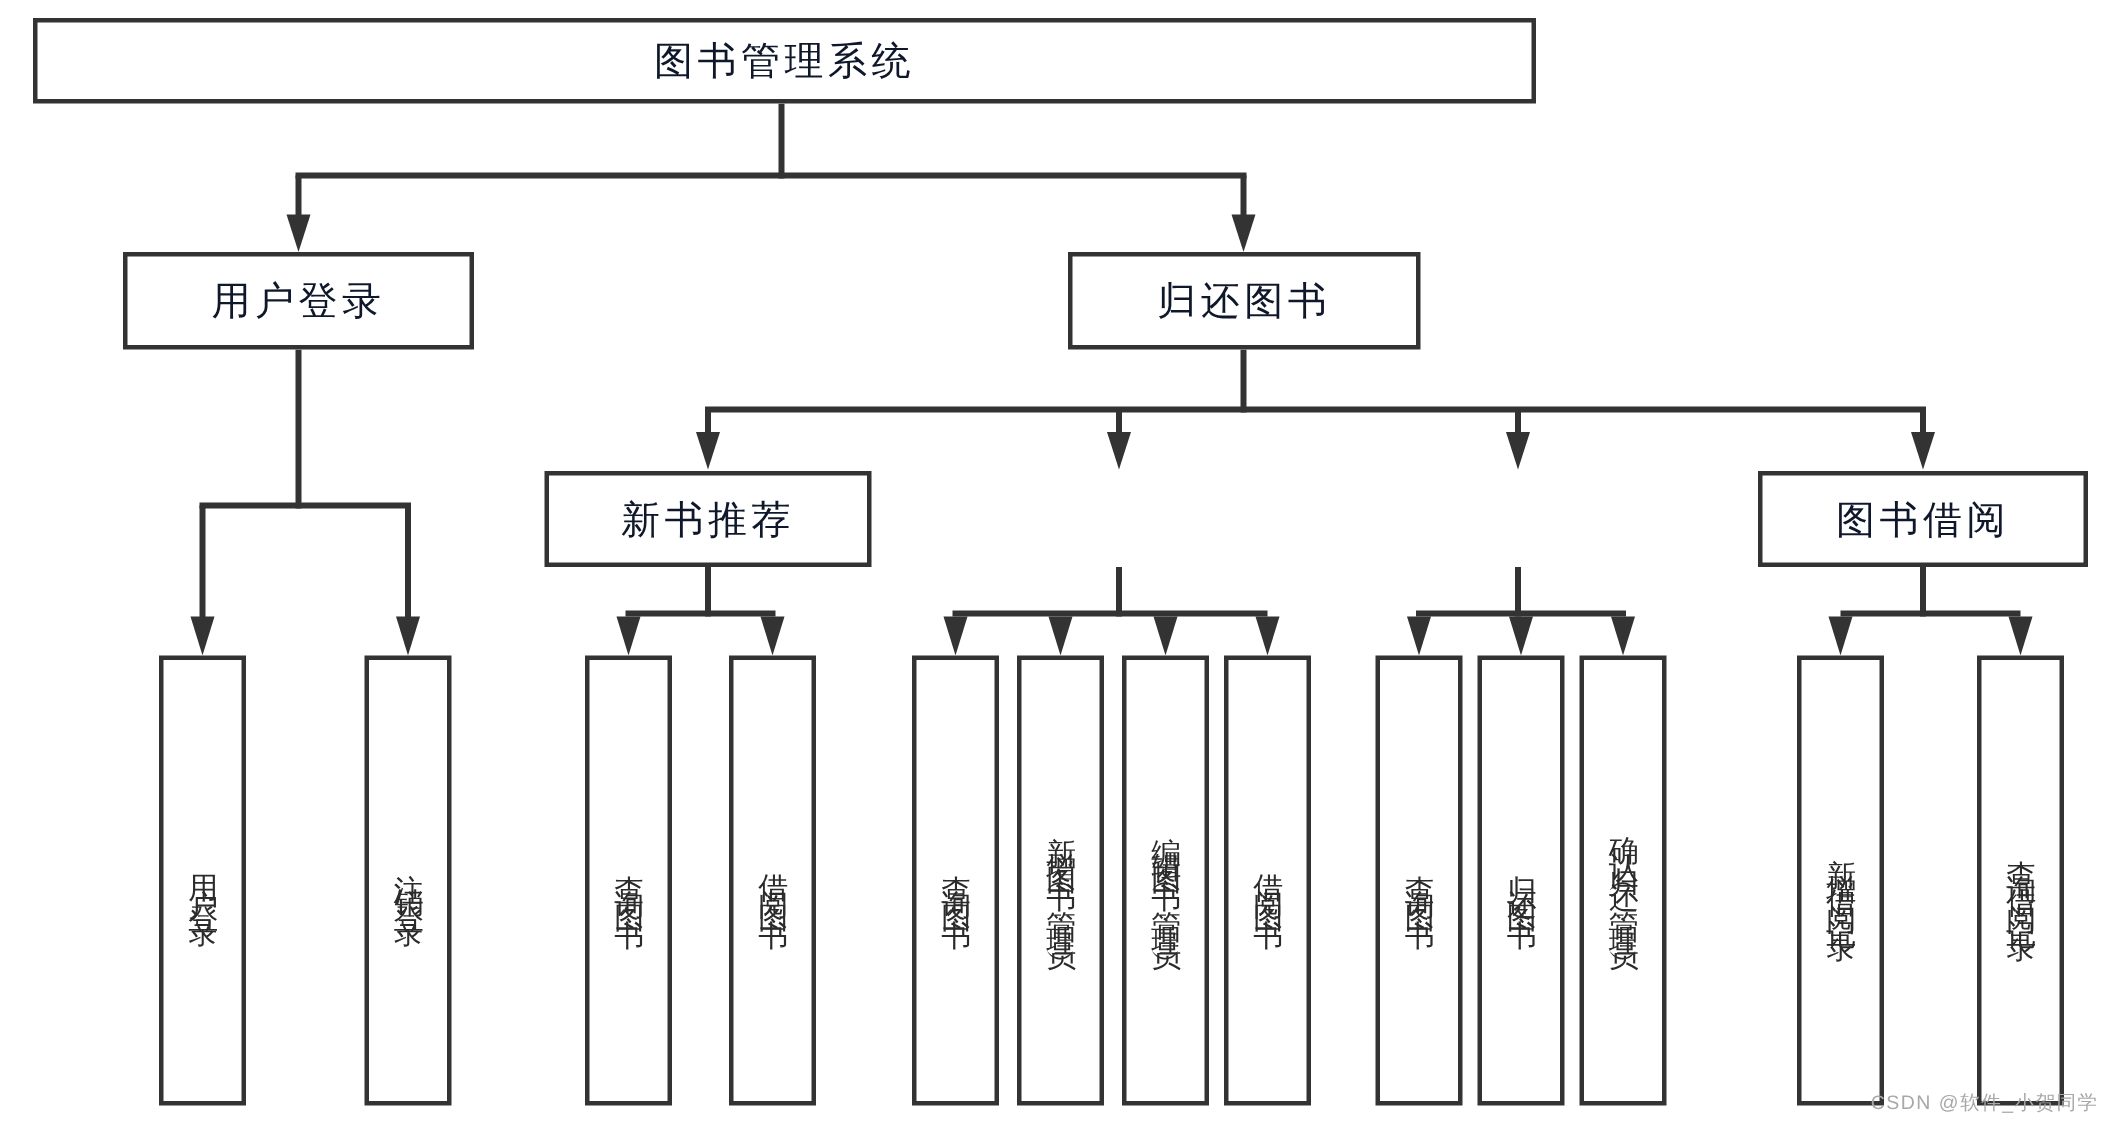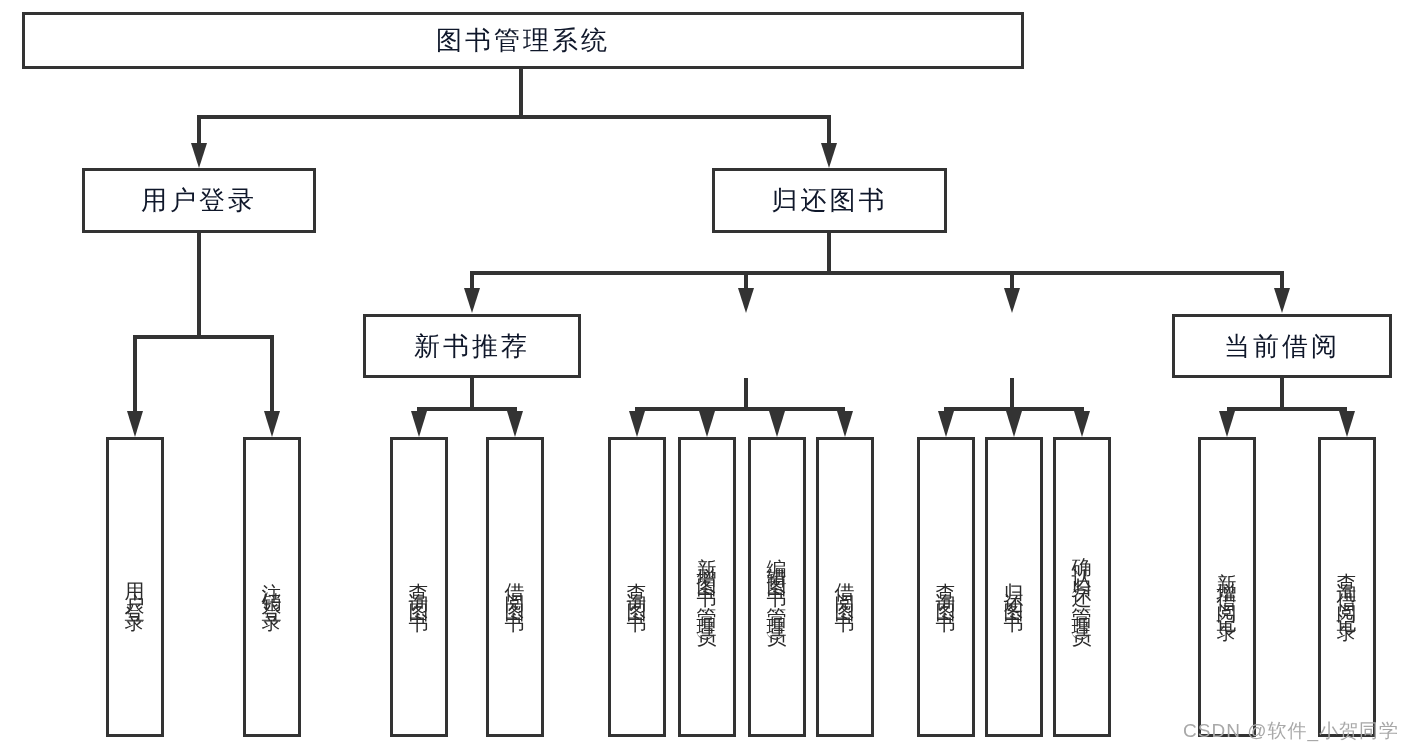--- a/index.html
+++ b/index.html
@@ -48,21 +48,21 @@
     font-size: 20px;
     letter-spacing: 10px;
     line-height: 1;
     white-space: nowrap;
     color: #2b2b2b;
   }
   .watermark {
     position: absolute;
     right: 6px;
     bottom: 3px;
-    font-size: 19px;
+    font-size: 13px;
     color: #a8a8a8;
     letter-spacing: 1px;
     z-index: 5;
     white-space: nowrap;
     margin-left: 32px;
   }
 </style>
 </head>
 <body>
 
@@ -138,21 +138,21 @@
     <span class="hl">用户登录</span>
   </div>
   <div class="box" style="left:712px;top:168px;width:235px;height:65px">
     <span class="hl">归还图书</span>
   </div>
 
   <div class="box" style="left:363px;top:314px;width:218px;height:64px">
     <span class="hl">新书推荐</span>
   </div>
   <div class="box" style="left:1172px;top:314px;width:220px;height:64px">
-    <span class="hl">当前借阅</span>
+    <span class="hl">图书借阅</span>
   </div>
 
   <div class="box leaf" style="left:106px;top:437px">
     <span class="vl">用户登录</span>
   </div>
   <div class="box leaf" style="left:243px;top:437px">
     <span class="vl">注销登录</span>
   </div>
 
   <div class="box leaf" style="left:390px;top:437px">

